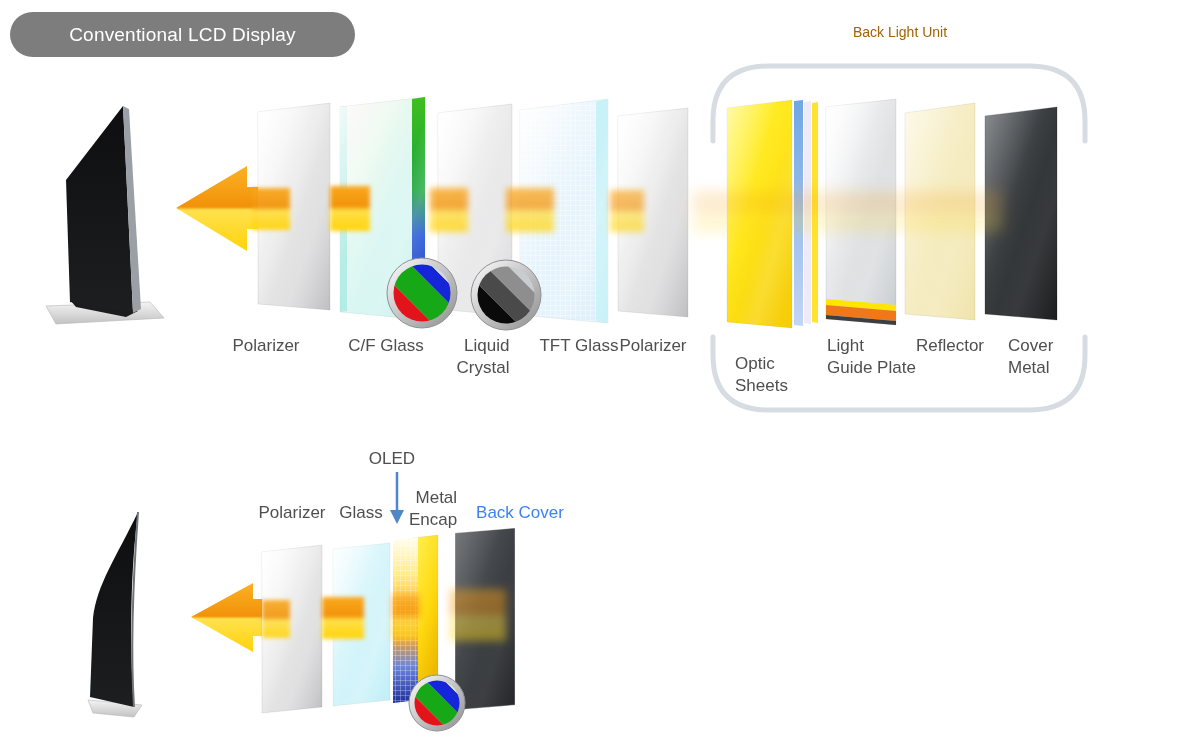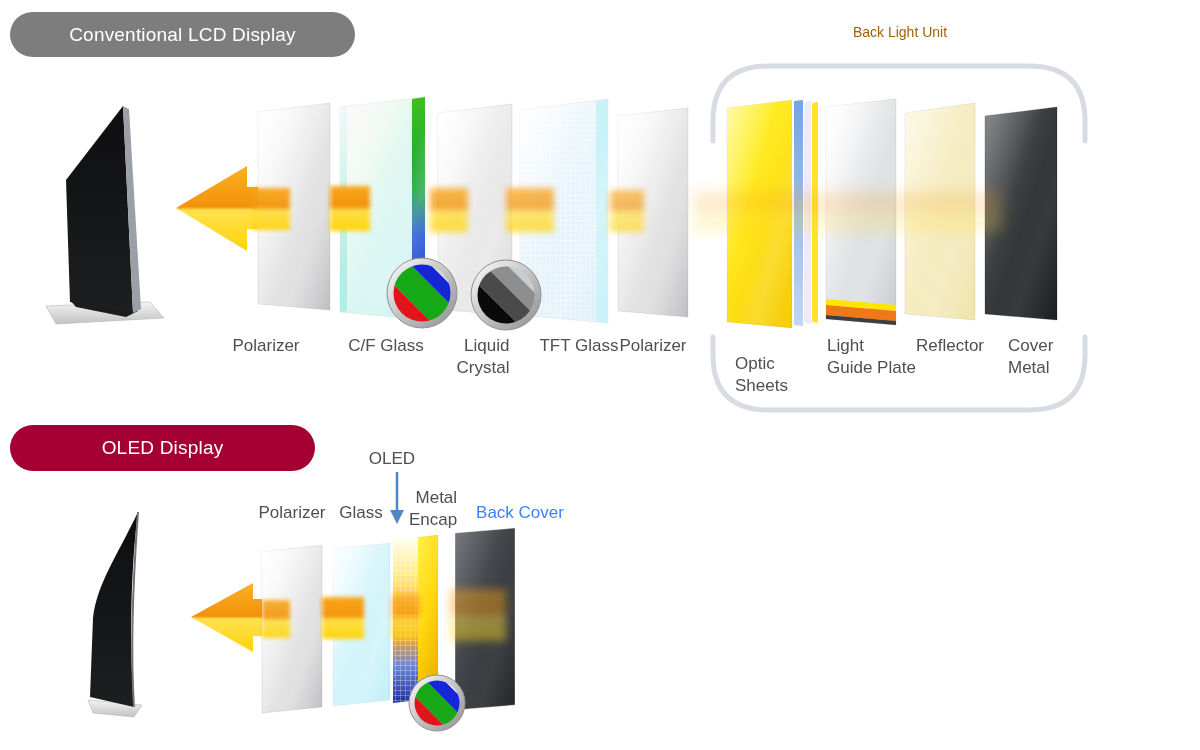--- a/index.html
+++ b/index.html
@@ -268,21 +268,20 @@
   <div class="beam" style="left:506px;top:188px;width:48px;height:44px;opacity:.75;filter:blur(3px);"></div>
   <div class="beam" style="left:610px;top:190px;width:34px;height:42px;opacity:.65;filter:blur(3px);"></div>
   <div class="beam" style="left:693px;top:191px;width:310px;height:41px;opacity:.2;filter:blur(7px);"></div>
   <div class="beam" style="left:262px;top:600px;width:28px;height:38px;opacity:.9;filter:blur(2px);"></div>
   <div class="beam" style="left:322px;top:597px;width:42px;height:42px;filter:blur(2px);"></div>
   <div class="beam" style="left:392px;top:594px;width:28px;height:46px;opacity:.7;filter:blur(3px);"></div>
   <div class="beam" style="left:450px;top:589px;width:56px;height:52px;opacity:.45;filter:blur(4px);"></div>
 
   <div id="pill-lcd" class="pill">Conventional LCD Display</div>
   <div id="blu-label">Back Light Unit</div>
-  <div id="pill-oled" class="pill">OLED Display</div>
 
   <div class="llabel center" style="left:266px;top:335px"><span>Polarizer</span></div>
   <div class="llabel center" style="left:386px;top:335px"><span>C/F Glass</span></div>
   <div class="llabel center" style="left:483px;top:335px"><span>Liquid</span><br><span>Crystal</span></div>
   <div class="llabel center" style="left:579px;top:335px"><span>TFT Glass</span></div>
   <div class="llabel center" style="left:653px;top:335px"><span>Polarizer</span></div>
   <div class="llabel" style="left:735px;top:353px"><span>Optic</span><br><span>Sheets</span></div>
   <div class="llabel" style="left:827px;top:335px"><span>Light</span><br><span>Guide Plate</span></div>
   <div class="llabel center" style="left:950px;top:335px"><span>Reflector</span></div>
   <div class="llabel" style="left:1008px;top:335px"><span>Cover</span><br><span>Metal</span></div>

